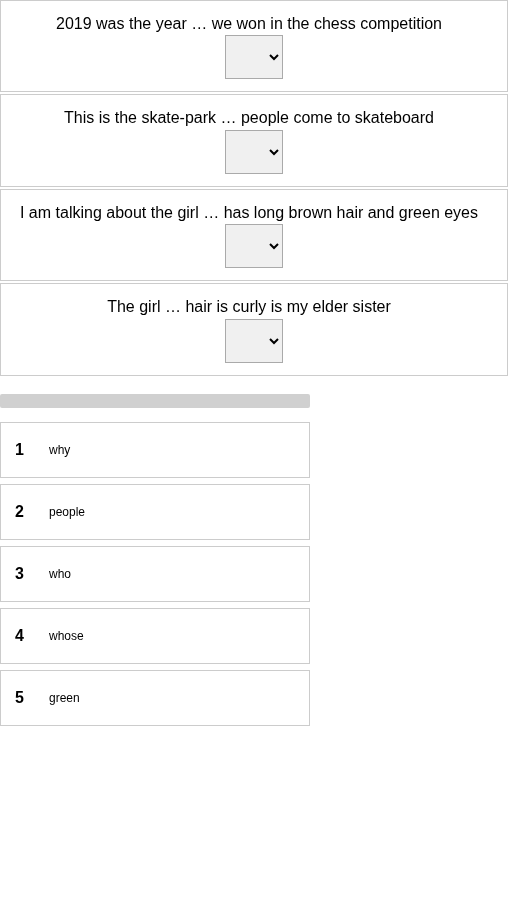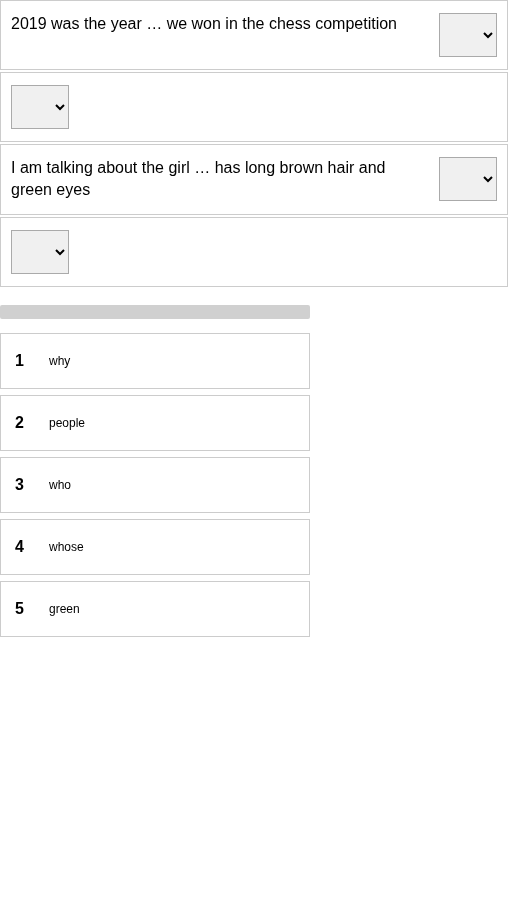--- a/index.html
+++ b/index.html
@@ -7,25 +7,26 @@
       font-family: Arial, sans-serif;
       background: #fff;
       width: 508px;
       min-height: 904px;
       font-size: 16px;
       color: #000;
     }
 
     .question-row {
       display: flex;
-      align-items: flex-start;
+      align-items: center;
       border: 1px solid #ccc;
       padding: 12px 10px;
       margin-bottom: 2px;
       background: #fff;
+      flex-direction: column;
     }
 
     .question-text {
       flex: 1;
       font-size: 16px;
       line-height: 1.4;
       padding-right: 10px;
     }
 
     .dropdown-select {
@@ -77,27 +78,29 @@
   </style>
 </head>
 <body>
 
 <div id="questions-container">
     <div class="question-row">
       <span class="question-text">2019 was the year … we won in the chess competition</span>
       <select class="dropdown-select"><option value=""></option><option value="1">1</option><option value="2">2</option><option value="3">3</option><option value="4">4</option><option value="5">5</option></select>
     </div>
     <div class="question-row">
+      <span class="question-text">This is the skate-park … people come to skateboard</span>
       <select class="dropdown-select"><option value=""></option><option value="1">1</option><option value="2">2</option><option value="3">3</option><option value="4">4</option><option value="5">5</option></select>
     </div>
     <div class="question-row">
       <span class="question-text">I am talking about the girl … has long brown hair and green eyes</span>
       <select class="dropdown-select"><option value=""></option><option value="1">1</option><option value="2">2</option><option value="3">3</option><option value="4">4</option><option value="5">5</option></select>
     </div>
     <div class="question-row">
+      <span class="question-text">The girl … hair is curly is my elder sister</span>
       <select class="dropdown-select"><option value=""></option><option value="1">1</option><option value="2">2</option><option value="3">3</option><option value="4">4</option><option value="5">5</option></select>
     </div>
   </div>
 
 <div class="answer-section">
   <div class="progress-bar-container"></div>
   <div id="answers-container">
       <div class="answer-item">
         <span class="answer-num">1</span>
         <span class="answer-label">why</span>

